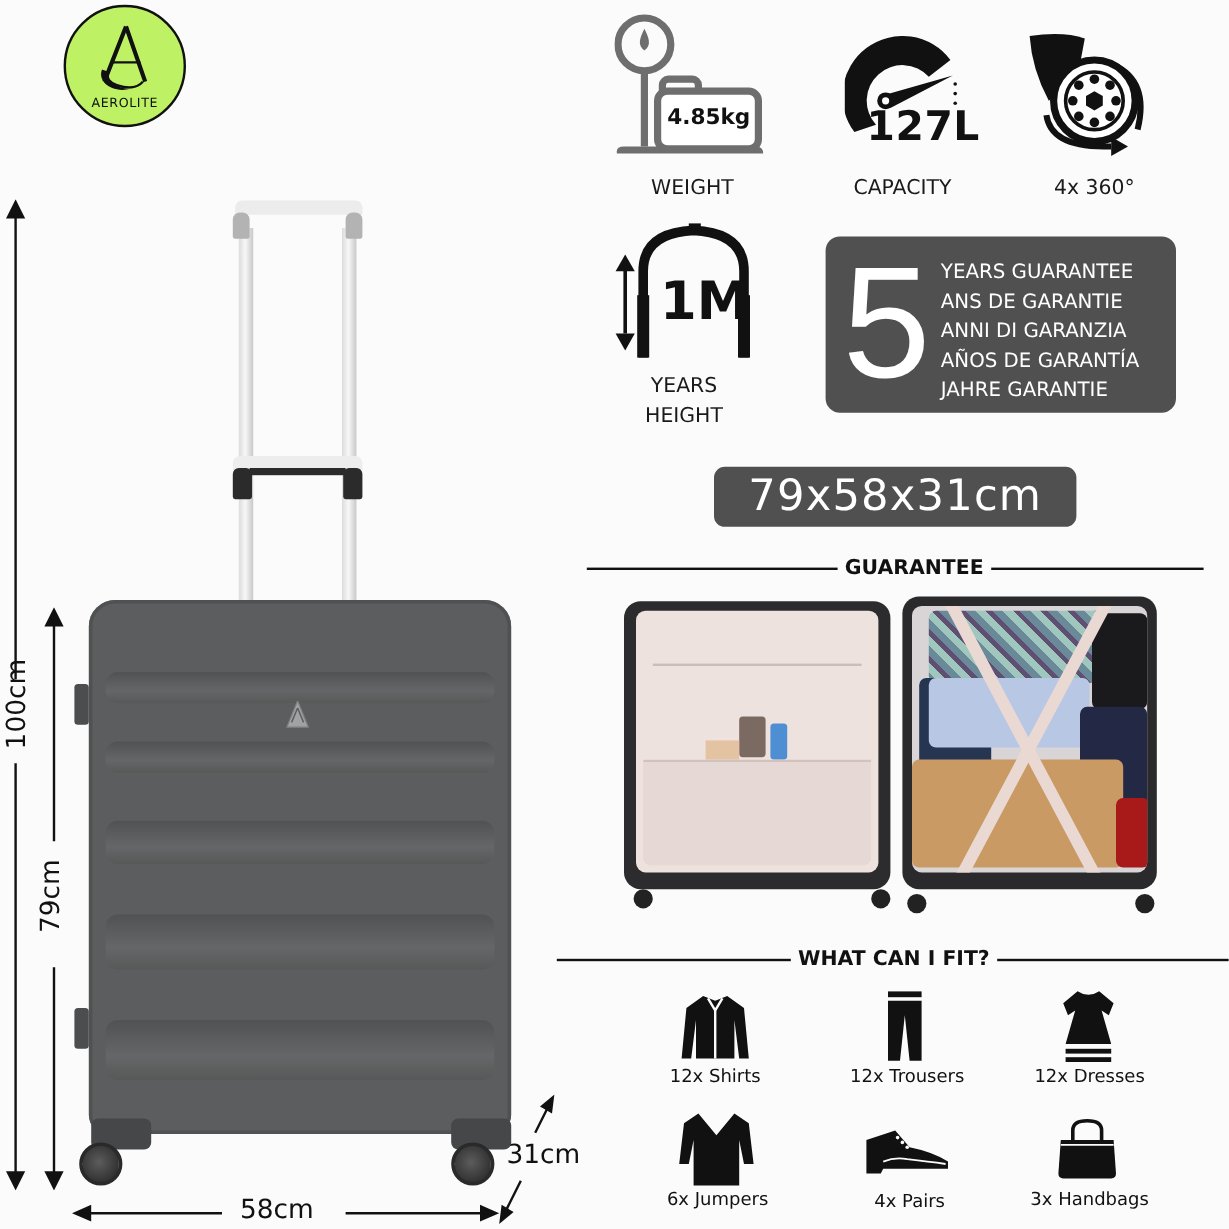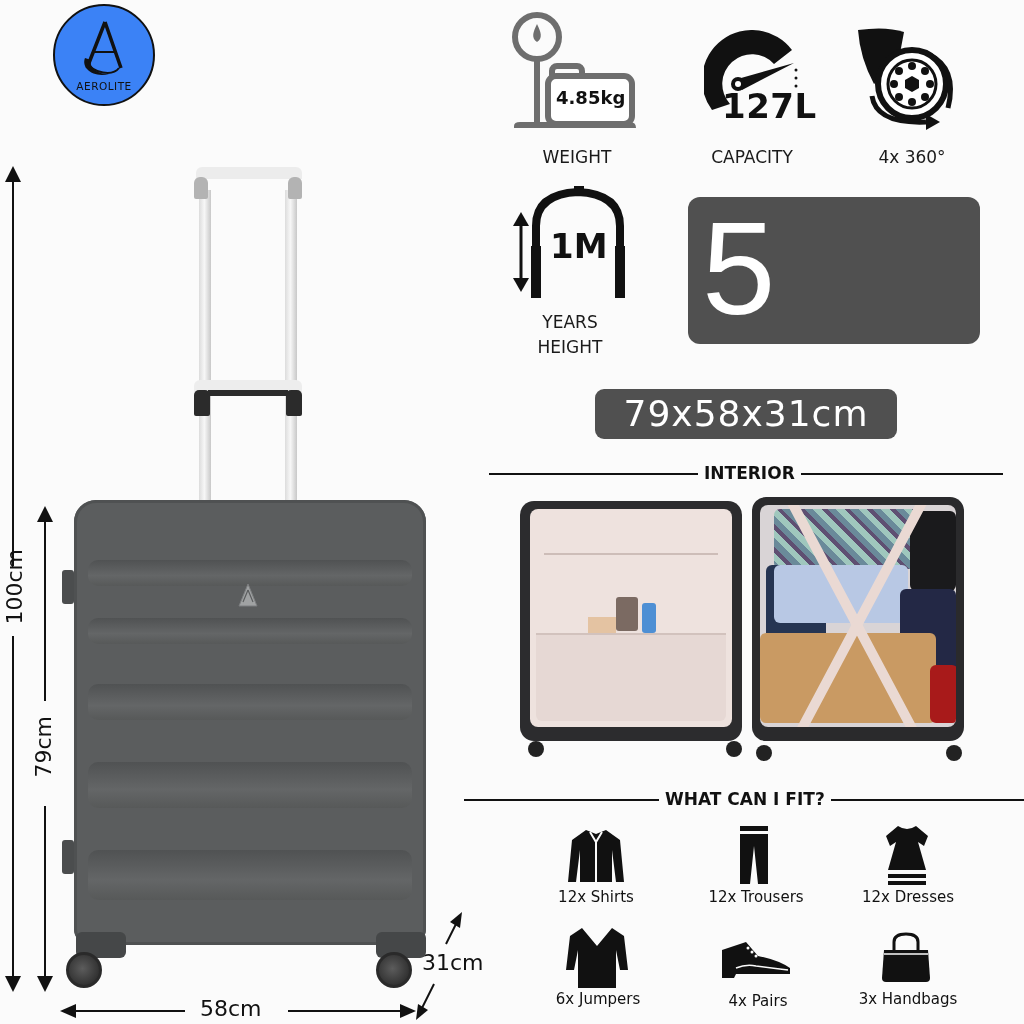--- a/index.html
+++ b/index.html
@@ -1,21 +1,21 @@
 <!DOCTYPE html>
 <html><head>
 <meta charset="utf-8">
 <style>
   * { box-sizing: border-box; margin: 0; padding: 0; }
   html, body { width: 1024px; height: 1024px; background: #fbfbfb; overflow: hidden; }
   body { position: relative; font-family: "DejaVu Sans", sans-serif; color: #1a1a1a; }
   .abs { position: absolute; }
 
   
-  .logo { left: 53px; top: 4px; width: 102px; height: 102px; border: 2px solid #111; border-radius: 50%; background: #3b82f6; }
+  .logo { left: 53px; top: 4px; width: 102px; height: 102px; border: 2px solid #111; border-radius: 50%; background: #bef264; }
   .logo svg { position: absolute; left: 24px; top: 12px; }
   .logo-text { position: absolute; left: 0; right: 0; top: 74px; text-align: center; font-size: 10.5px; letter-spacing: 0.5px; color: #111; }
   .hline { background: #111; height: 2px; }
   .dim-label { font-size: 22px; color: #111; white-space: nowrap; }
   .rot { transform: rotate(-90deg); transform-origin: center; }
 
   
   .handle-rod { background: linear-gradient(90deg,#dcdcdc,#f7f7f7 45%,#c8c8c8); width: 12px; }
   .handle-top { background: #b3b3b3; border-radius: 6px 6px 2px 2px; }
   .handle-mid { background: #2b2b2b; border-radius: 5px 5px 2px 2px; }
@@ -23,21 +23,21 @@
   .groove { position: absolute; left: 14px; right: 14px; height: 38px; background: linear-gradient(180deg,#505253,#646667 60%,#575959); border-radius: 10px; }
   .side-tab { background: #4b4d4e; width: 12px; height: 34px; border-radius: 3px; }
   .wheel { width: 36px; height: 36px; border-radius: 50%; background: radial-gradient(circle at 45% 45%, #5c5c5c, #333 70%); border: 3px solid #2a2a2a; }
   .wheel-mount { width: 50px; height: 26px; background: #454748; border-radius: 6px; }
   .case-logo { position: absolute; left: 164px; top: 84px; width: 20px; height: 24px; }
 
   
   .icon-label { font-size: 17px; color: #1a1a1a; text-align: center; white-space: nowrap; }
   .weight-val { font-size: 18px; font-weight: bold; color: #111; }
   .cap-val { font-size: 34px; font-weight: bold; color: #111; letter-spacing: 0.5px; }
-  .hh-val { font-size: 34px; font-weight: bold; color: #111; }
+  .hh-val { font-size: 44px; font-weight: bold; color: #111; }
 
   .guarantee { left: 688px; top: 197px; width: 292px; height: 147px; background: #505050; border-radius: 12px; }
   .g-five { position: absolute; left: 14px; top: 2px; font-size: 132px; line-height: 140px; color: #fff; font-family: "Liberation Sans", sans-serif; }
   .g-lines { position: absolute; left: 96px; top: 18px; color: #fff; font-size: 16.5px; line-height: 24.5px; white-space: nowrap; }
 
   .dims-box { left: 595px; top: 389px; width: 302px; height: 50px; background: #505050; border-radius: 9px; color: #fff; font-size: 36px; text-align: center; line-height: 50px; letter-spacing: 1px; }
 
   .section-title { font-size: 17px; font-weight: bold; color: #111; background: #fbfbfb; padding: 0 6px; white-space: nowrap; }
 
   
@@ -199,26 +199,33 @@
     <rect x="105" y="60" width="10" height="52" fill="#111"></rect>
     <rect x="64" y="0" width="10" height="6" fill="#111"></rect>
   </svg>
   <div class="abs hh-val" style="left:550px;top:226px;">1M</div>
   <div class="abs icon-label" style="left:518px;top:312px;width:104px;">YEARS</div>
   <div class="abs icon-label" style="left:518px;top:337px;width:104px;">HEIGHT</div>
 </div>
 
 <div class="abs guarantee">
   <div class="g-five">5</div>
+  <div class="g-lines">
+    <div>YEARS GUARANTEE</div>
+    <div>ANS DE GARANTIE</div>
+    <div>ANNI DI GARANZIA</div>
+    <div>AÑOS DE GARANTÍA</div>
+    <div>JAHRE GARANTIE</div>
+  </div>
 </div>
 
 <div class="abs dims-box">79x58x31cm</div>
 
 <div class="abs hline" style="left:489px;top:473px;width:514px;"></div>
-<div class="abs section-title" style="left:698px;top:463px;">INTERIOR</div>
+<div class="abs section-title" style="left:698px;top:463px;">GUARANTEE</div>
 
 <div class="abs interior">
   <div class="lid">
     <div class="lid-lining">
       <div class="pocket-line"></div>
       <div class="abs" style="left:86px;top:88px;width:22px;height:34px;background:#7b6a62;border-radius:3px;"></div>
       <div class="abs" style="left:112px;top:94px;width:14px;height:30px;background:#4e8fd4;border-radius:3px;"></div>
       <div class="abs" style="left:58px;top:108px;width:28px;height:16px;background:#e4c3a2;"></div>
       <div class="pocket"></div>
     </div>

